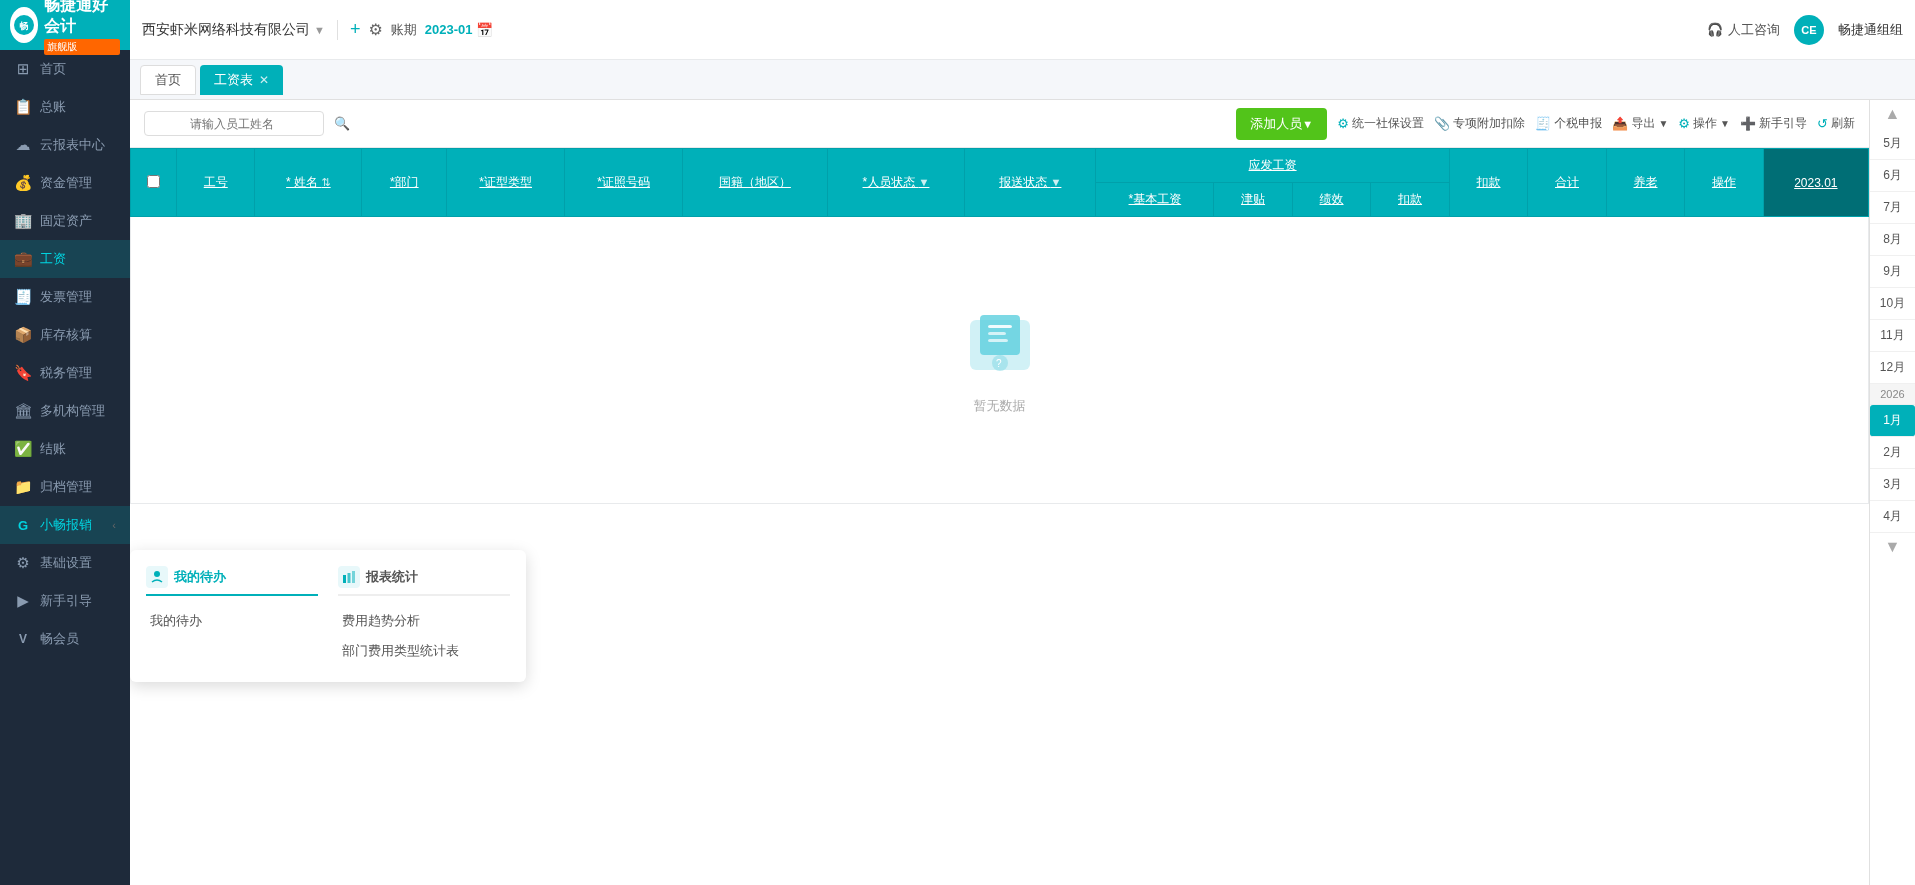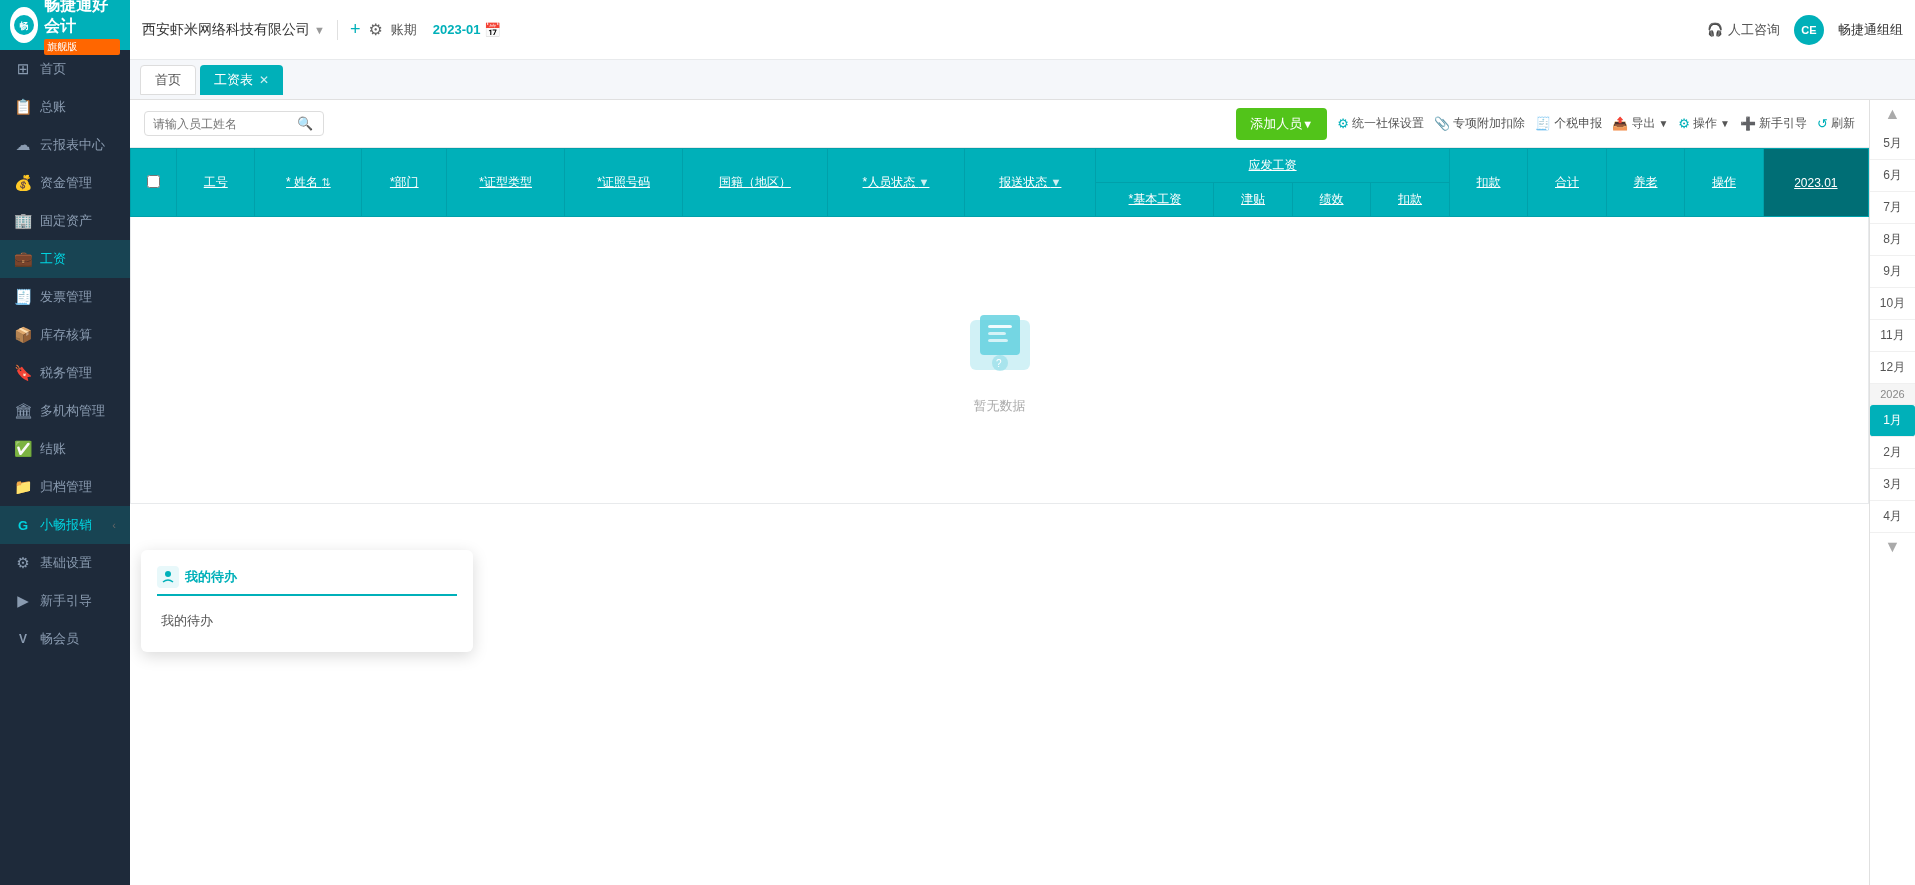--- a/index.html
+++ b/index.html
@@ -192,20 +192,21 @@
       gap: 4px;
       width: 180px;
     }
     .search-input {
       border: none;
       outline: none;
       font-size: 12px;
       color: #999;
       width: 140px;
       background: transparent;
+      margin-left: 37px;
     }
     .search-icon { color: #aaa; font-size: 13px; }
     .add-person-btn {
       background: #52c41a;
       color: white;
       border: none;
       padding: 7px 14px;
       border-radius: 4px;
       font-size: 13px;
       cursor: pointer;
@@ -272,23 +273,23 @@
     .empty-icon {
       width: 80px;
       height: 80px;
       margin-bottom: 12px;
     }
     .empty-text { color: #aaa; font-size: 13px; }
 
     
     .dropdown-popup {
       position: absolute;
-      left: 11px;
+      left: 0;
       top: 450px;
-      width: 332px;
+      width: 396px;
       background: white;
       border-radius: 6px;
       box-shadow: 0 4px 16px rgba(0,0,0,0.15);
       padding: 16px;
       z-index: 100;
     }
     .popup-row {
       display: flex;
       gap: 20px;
     }
@@ -447,21 +448,21 @@
   <div class="topbar">
     <span class="company-select">
       <span style="font-size:14px;color:#333;">西安虾米网络科技有限公司</span>
       <span class="company-arrow">▼</span>
     </span>
     <span class="topbar-divider"></span>
     <span class="topbar-add">+</span>
     <span class="topbar-settings">⚙</span>
     <span class="period">
       <span>账期</span>
-      <span style="font-weight:bold;color:#00b0b9;margin-left:12px;">2023-01</span>
+      <span style="font-weight:bold;color:#00b0b9;margin-left:4px;">2023-01</span>
       <span class="period-icon" style="color:#666;font-size:14px;">📅</span>
     </span>
     <div class="topbar-right">
       <span class="topbar-service">
         <span>🎧</span>
         <span>人工咨询</span>
       </span>
       <div class="topbar-avatar">
         <span>CE</span>
       </div>
@@ -595,20 +596,38 @@
                   <circle cx="7" cy="4" r="3" fill="#00b0b9"></circle>
                   <path d="M2 12 Q7 8 12 12" stroke="#00b0b9" stroke-width="1.5" fill="none"></path>
                 </svg>
               </div>
               <span>我的待办</span>
             </div>
             <div class="popup-item">
               <span>我的待办</span>
             </div>
           </div>
+          <div class="popup-col">
+            <div class="popup-col-title" style="color:#555;border-bottom:2px solid #eee;">
+              <div class="popup-icon">
+                <svg width="14" height="14" viewBox="0 0 14 14">
+                  <rect x="1" y="5" width="3" height="8" fill="#00b0b9"></rect>
+                  <rect x="5.5" y="3" width="3" height="10" fill="#00b0b9" opacity="0.7"></rect>
+                  <rect x="10" y="1" width="3" height="12" fill="#00b0b9" opacity="0.5"></rect>
+                </svg>
+              </div>
+              <span>报表统计</span>
+            </div>
+            <div class="popup-item">
+              <span>费用趋势分析</span>
+            </div>
+            <div class="popup-item">
+              <span>部门费用类型统计表</span>
+            </div>
+          </div>
         </div>
       </div>
 
     </div>
 
     <div class="month-sidebar">
       <div class="month-nav-btn">▲</div>
       <div class="month-item">5月</div>
       <div class="month-item">6月</div>
       <div class="month-item">7月</div>

